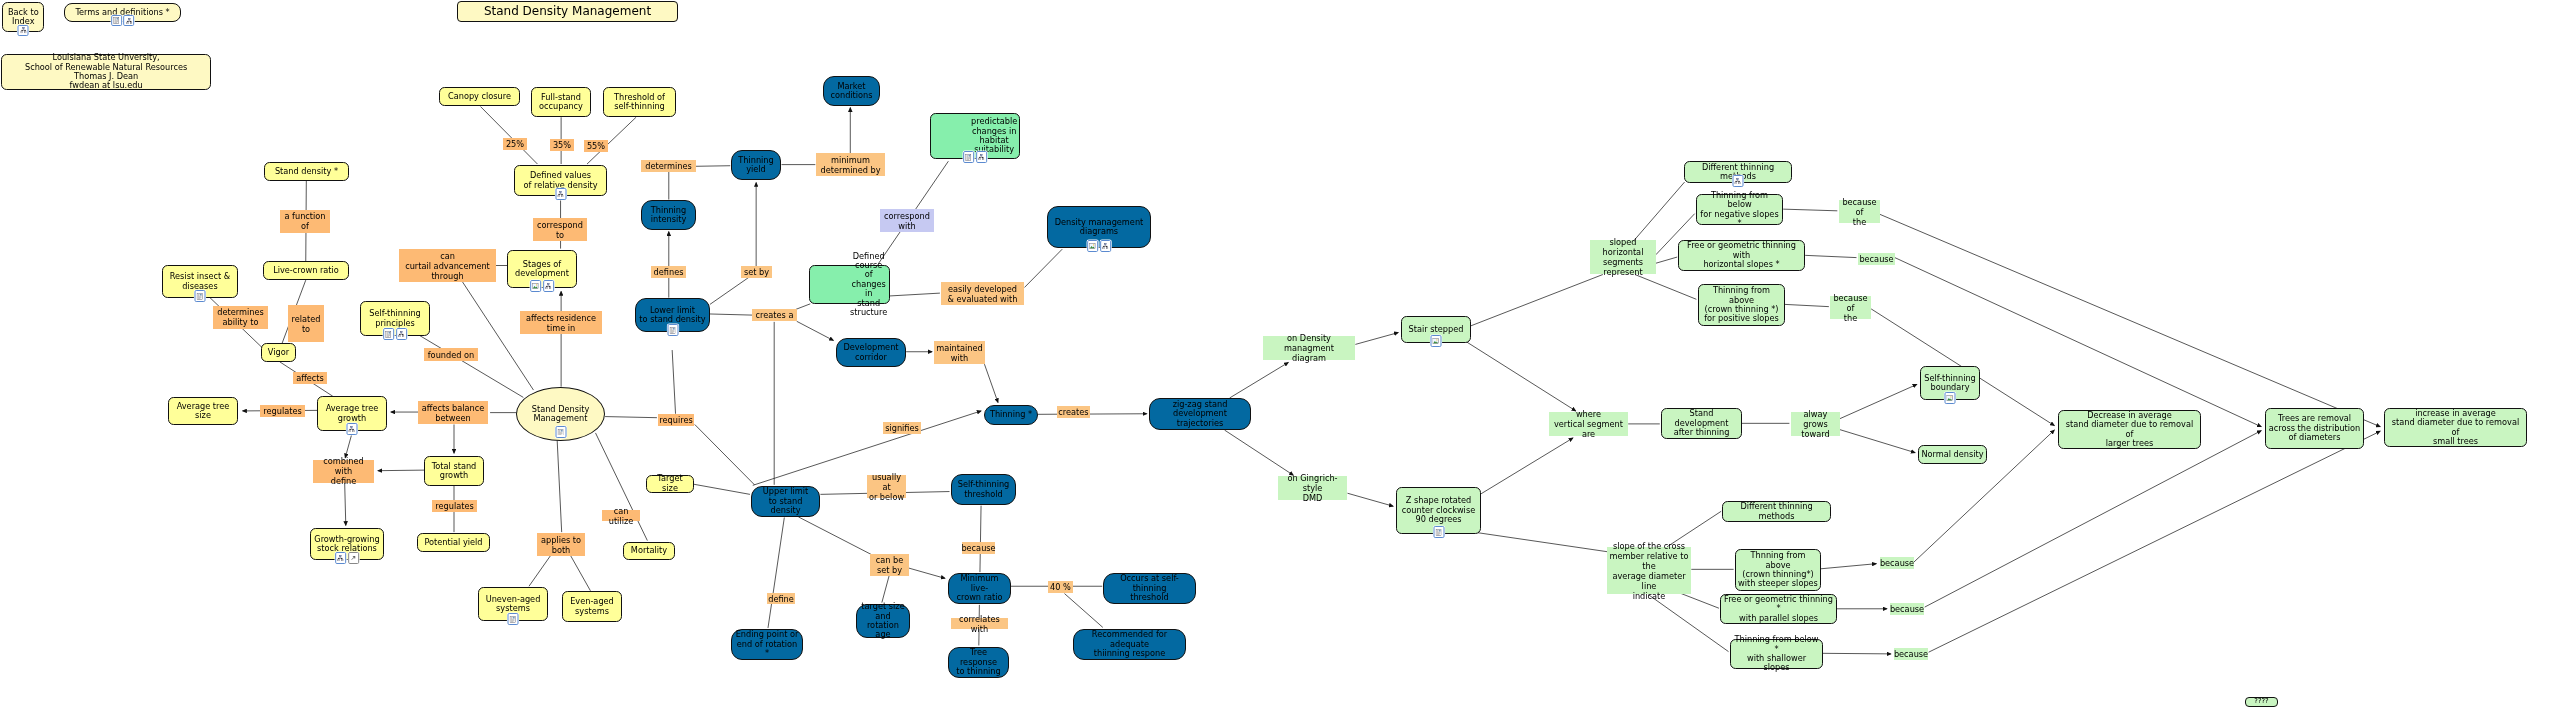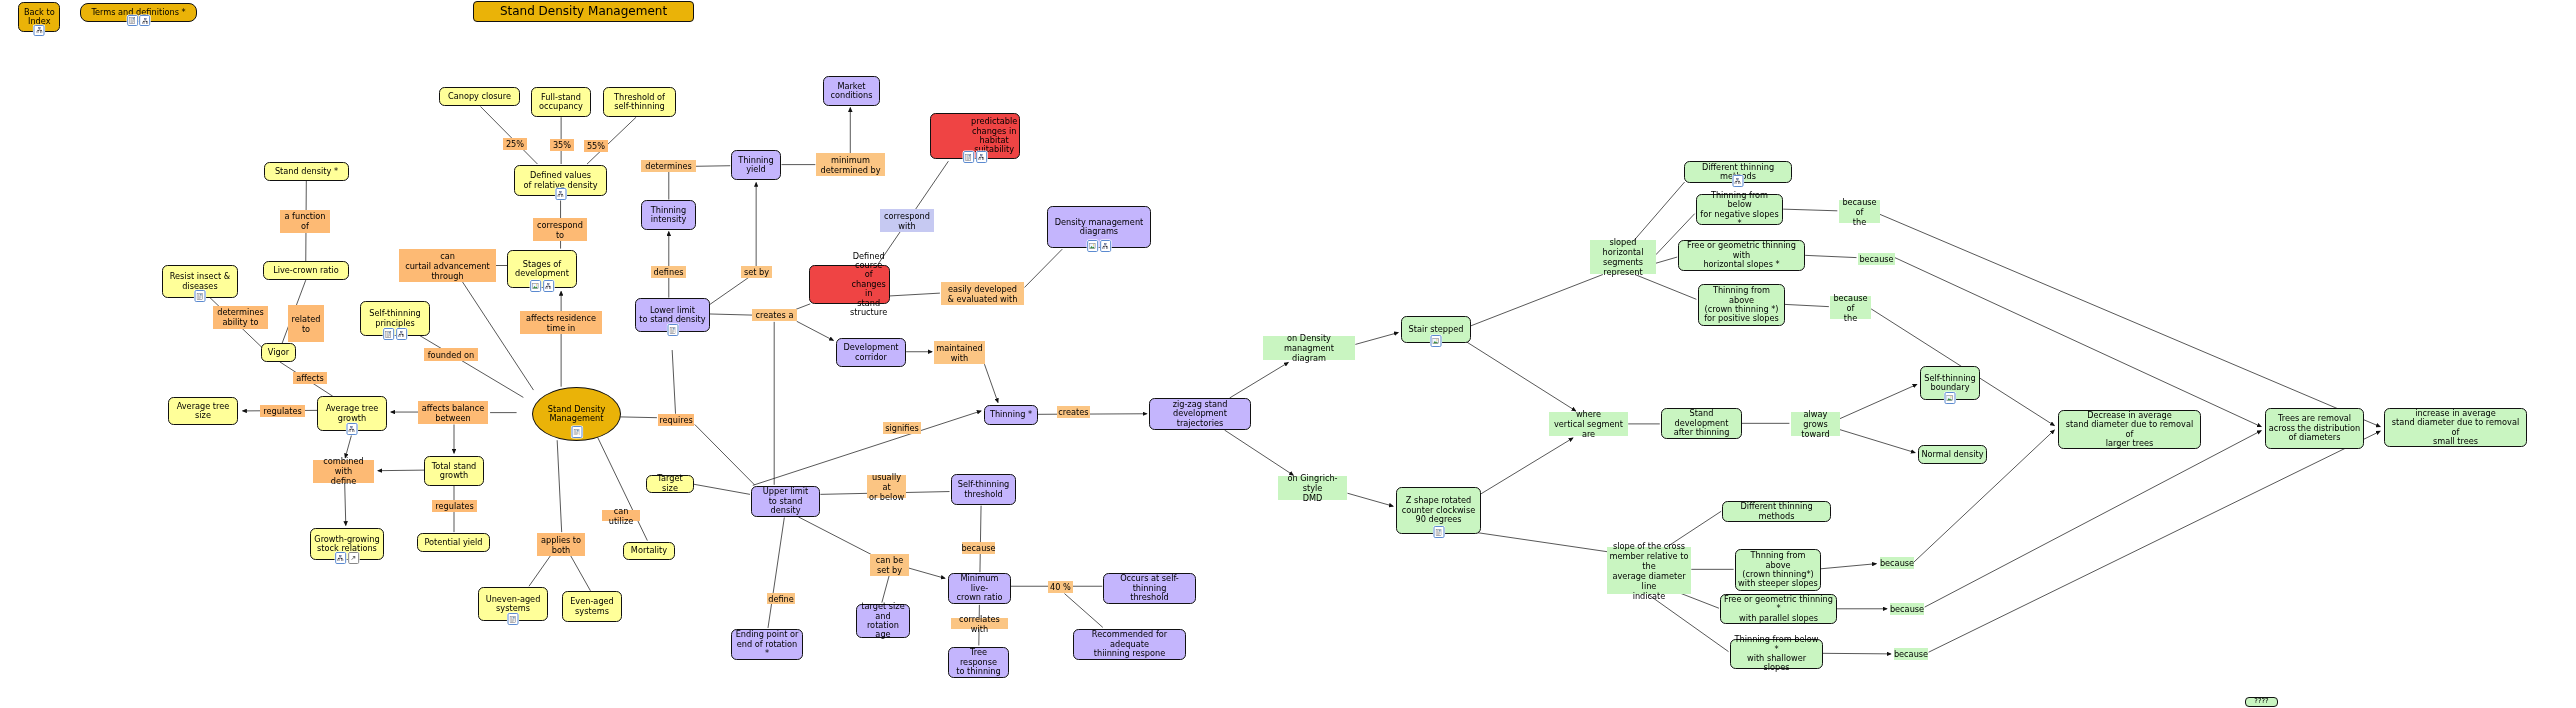--- a/index.html
+++ b/index.html
@@ -4,24 +4,24 @@
 <style>
   html,body{margin:0;padding:0;background:#fff;}
   body{width:2576px;height:708px;position:relative;font-family:"DejaVu Sans","Liberation Sans",sans-serif;color:#000;}
   #canvas{position:absolute;left:0;top:0;width:2576px;height:708px;}
   svg.wires{position:absolute;left:0;top:0;z-index:0;}
   .nd{position:absolute;z-index:2;display:flex;align-items:center;justify-content:center;
       border:0.6px solid #111;border-radius:5.6px;text-align:center;font-size:8.2px;line-height:1.14;
       box-sizing:border-box;padding:0.6px 1.7px;}
   .nd .t,.lb .t{white-space:pre-line;}
   .yl{background:#ffff99;}
-  .or{background:#c4b5fd;}
+  .or{background:#0369a1;border-radius:11px;}
   .gr{background:#c9f5c1;}
-  .pu{background:#ef4444;padding-left:40px;}
-  .bl{background:#eab308;margin-left:16px;}
+  .pu{background:#86efac;padding-left:40px;}
+  .bl{background:#fef9c3;}
   .ov{border-radius:50%;}
   .ttl{font-size:12px;border-radius:4px;}
   .lb{position:absolute;z-index:2;display:flex;align-items:center;justify-content:center;
       text-align:center;font-size:8.2px;line-height:1.22;box-sizing:border-box;padding:0 1.1px;}
   .l-yl{background:#fdba74;}
   .l-or{background:#fbc583;}
   .l-gr{background:#c9f5c1;}
   .l-pu{background:#c6c9f2;}
   .ics{position:absolute;bottom:-5px;left:50%;transform:translateX(-50%);display:flex;gap:1.7px;z-index:3;}
   .ic{width:9px;height:9.6px;background:#fff;border:0.6px solid #5b8ad0;border-radius:1.7px;
@@ -159,20 +159,26 @@
           <svg width="6.2" height="6.2" viewBox="0 0 12 12">
             <rect x="4" y="0.5" width="4" height="3" fill="#8fa8e0" stroke="#334" stroke-width="0.6"></rect>
             <rect x="0.5" y="8" width="3.4" height="3.4" fill="#fff" stroke="#334" stroke-width="0.6"></rect>
             <rect x="8" y="8" width="3.4" height="3.4" fill="#fff" stroke="#334" stroke-width="0.6"></rect>
             <path d="M6 3.5v2.5M6 6H2.2v2M6 6h3.8v2" stroke="#334" stroke-width="0.7"></path>
           </svg>
         </span>
   </span>
 </div>
 
+<div class="nd bl" style="left:1.1px;top:54px;width:210px;height:36px">
+  <span class="t">Louisiana State Unversity,
+School of Renewable Natural Resources
+Thomas J. Dean
+fwdean at lsu.edu</span>
+</div>
 
 <div class="nd bl ttl" style="left:457px;top:1.1px;width:221px;height:21.4px">
   <span class="t">Stand Density Management</span>
 </div>
 
 <div class="nd yl" style="left:264px;top:162px;width:85px;height:18.6px">
       <span class="t">Stand density *</span>
     </div>
 <div class="lb l-yl" style="left:280px;top:210px;width:50px;height:22.6px">
       <span class="t">a function

